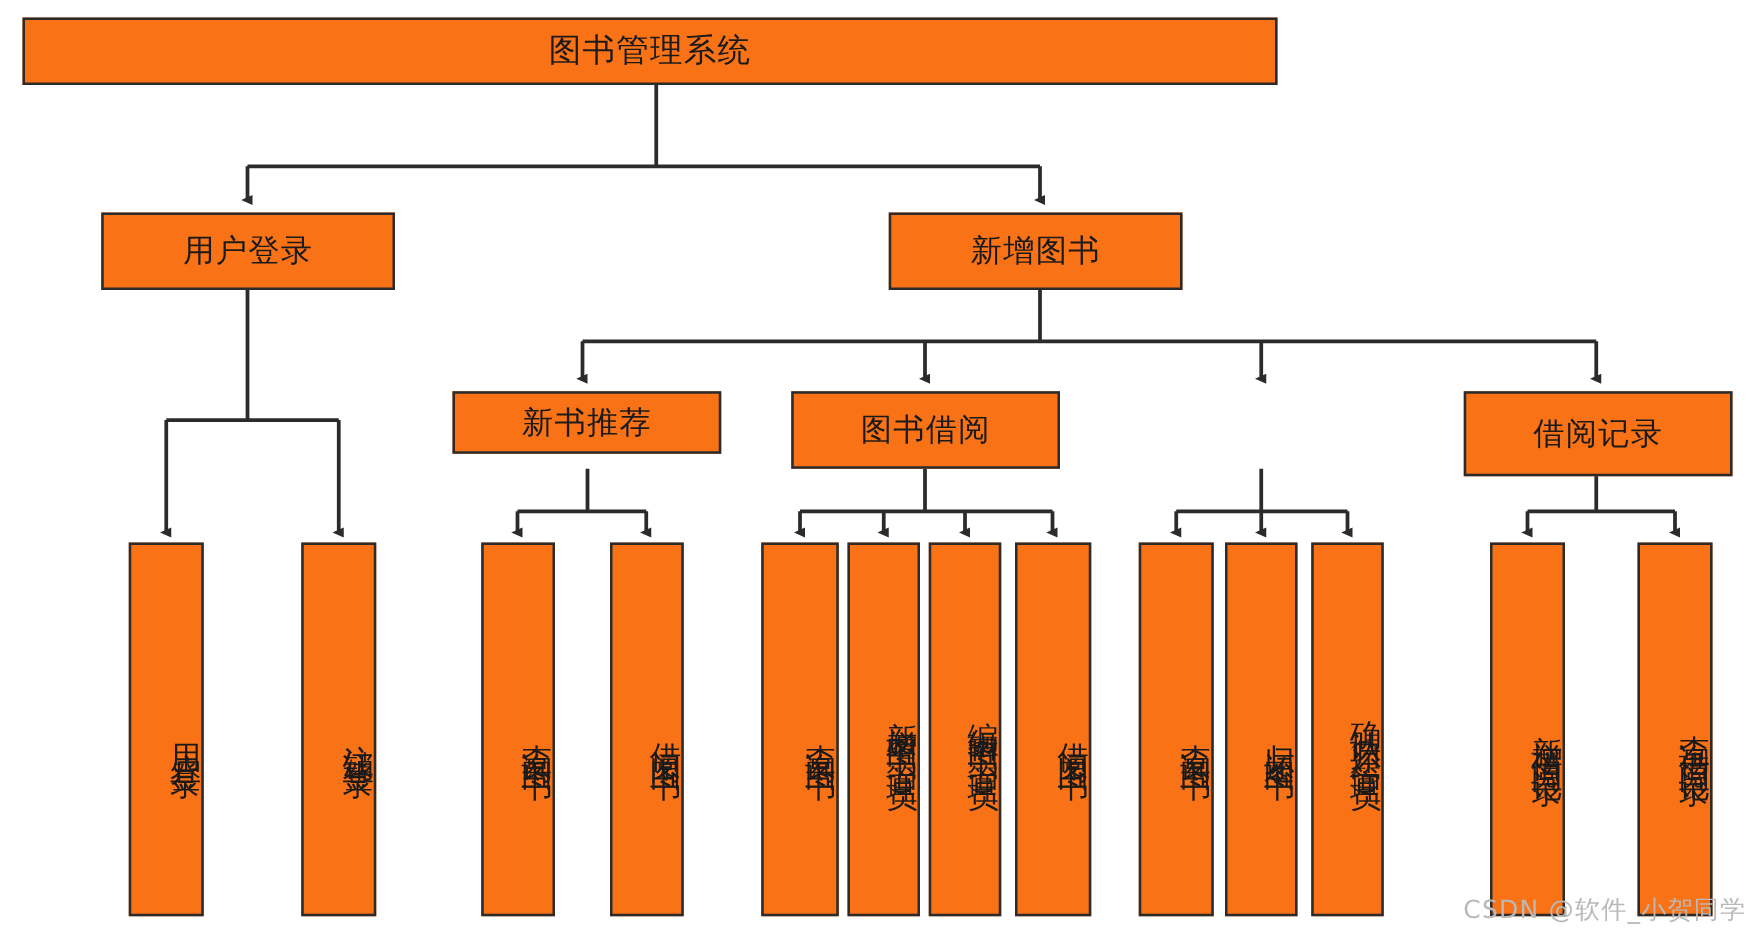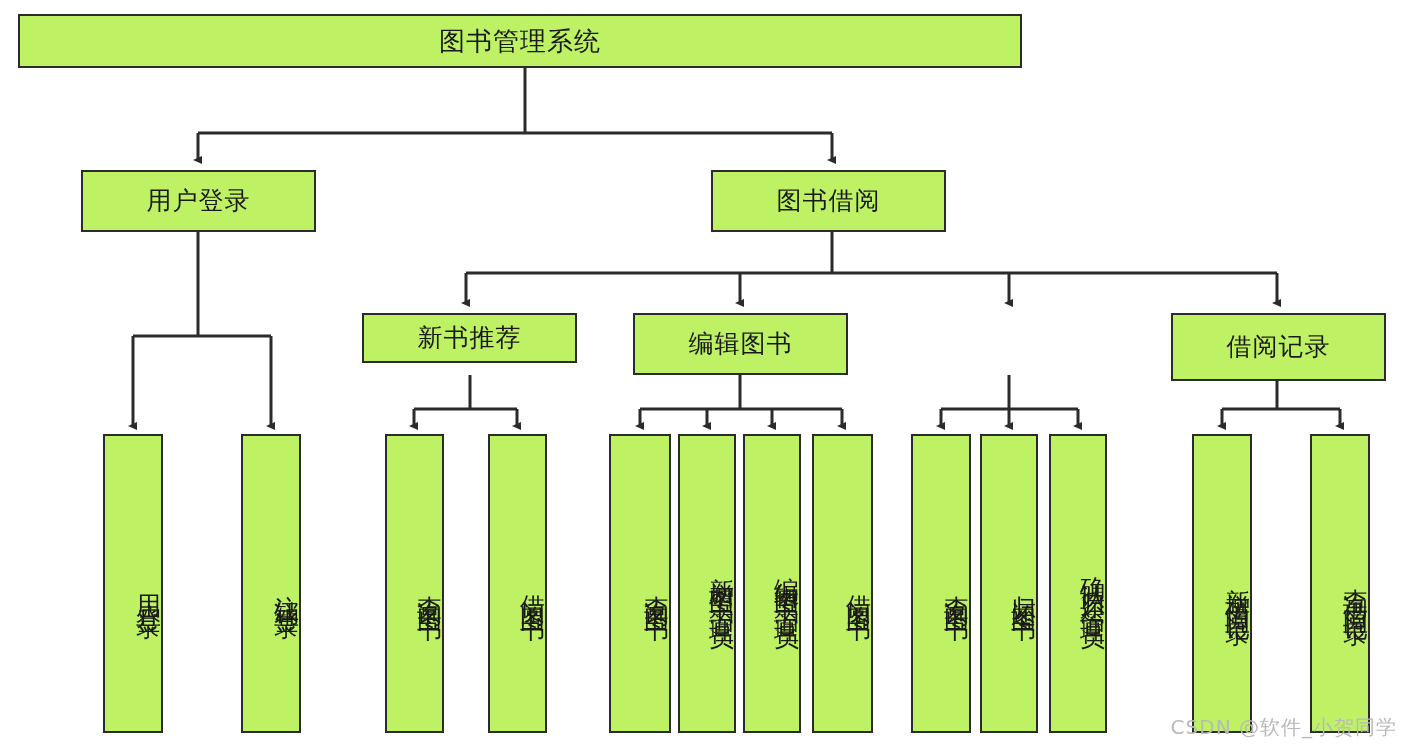--- a/index.html
+++ b/index.html
@@ -21,21 +21,21 @@
     position: absolute;
     left: 0;
     top: 0;
     width: 1405px;
     height: 747px;
   }
   .node {
     position: absolute;
     box-sizing: border-box;
     border: 2px solid #2b2b2b;
-    background: #bef264;
+    background: #f97316;
     display: flex;
     align-items: center;
     justify-content: center;
     color: #1a1a1a;
   }
   .node.horiz {
     font-size: 25px;
     letter-spacing: 1px;
     line-height: 1.1;
   }
@@ -123,28 +123,28 @@
   </svg>
 
   <div class="node horiz root" style="left:18px; top:14px; width:1004px; height:54px;">
     <span>图书管理系统</span>
   </div>
 
   <div class="node horiz" style="left:81px; top:170px; width:235px; height:62px;">
     <span>用户登录</span>
   </div>
   <div class="node horiz" style="left:711px; top:170px; width:235px; height:62px;">
-    <span>图书借阅</span>
+    <span>新增图书</span>
   </div>
 
   <div class="node horiz" style="left:362px; top:313px; width:215px; height:50px;">
     <span>新书推荐</span>
   </div>
   <div class="node horiz" style="left:633px; top:313px; width:215px; height:62px;">
-    <span>编辑图书</span>
+    <span>图书借阅</span>
   </div>
   <div class="node horiz" style="left:1171px; top:313px; width:215px; height:68px;">
     <span>借阅记录</span>
   </div>
 
   <div class="node vert" style="left:103px; top:434px; width:60px; height:299px;">
     <span class="vlabel">用户登录</span>
   </div>
   <div class="node vert" style="left:241px; top:434px; width:60px; height:299px;">
     <span class="vlabel">注销登录</span>

